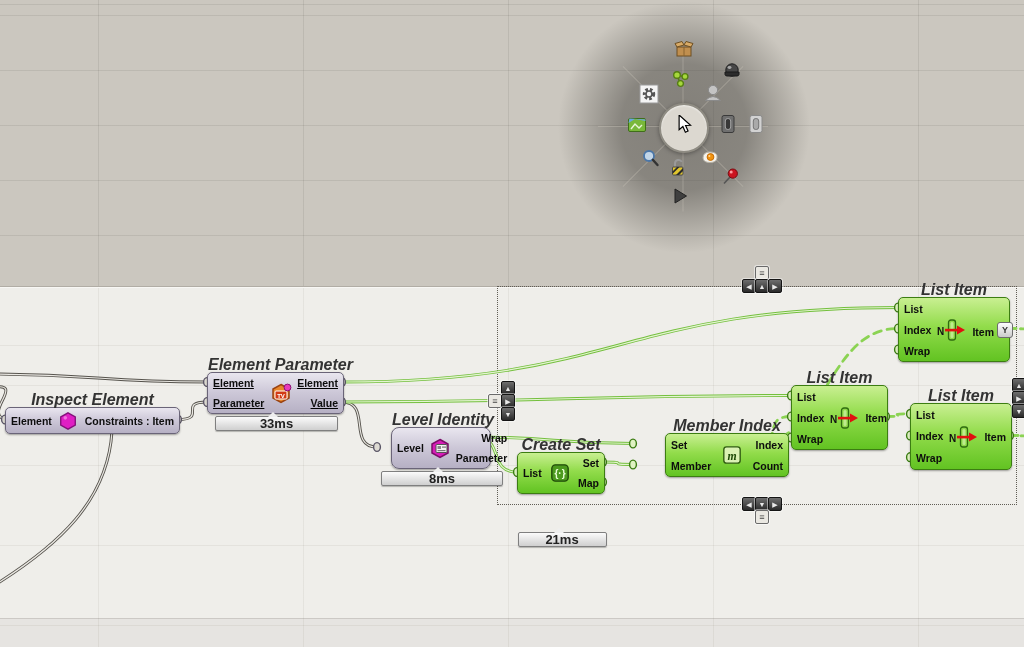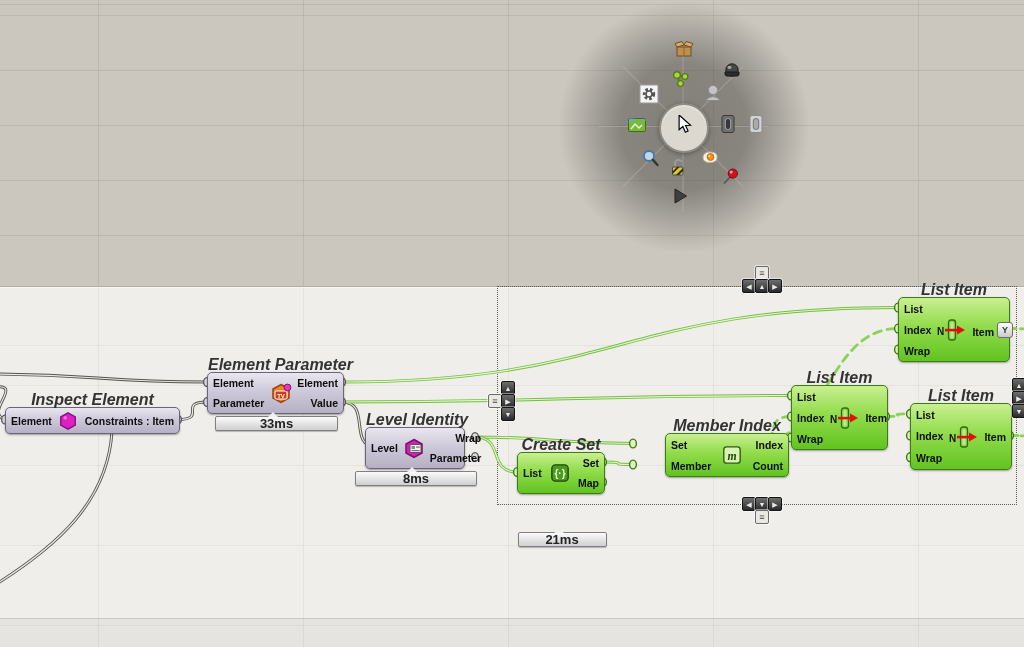--- a/index.html
+++ b/index.html
@@ -142,21 +142,21 @@
             <polygon points="11,1.5 19,6 19,15 11,19.5 3,15 3,6" fill="#df1fc4" stroke="#83117a" stroke-width="1.5"></polygon>
             <circle cx="8" cy="7" r="2" fill="#f685e6" opacity=".8"></circle>
           </svg>
         </span>
         <div class="col out">
           <span class="prow">
             <span>Constraints : Item</span>
           </span>
         </div>
       </div>
-      <div class="node gray" style="left: 207px; top: 372px; width: 135px; height: 40px;">
+      <div class="node gray" style="left: 207px; top: 372px; width: 135px; height: 40px; text-decoration: underline;">
         <div class="node-title">Element Parameter</div>
         <div class="col in">
           <span>Element</span>
           <span>Parameter</span>
         </div>
         <span class="node-icon">
           <svg width="22" height="21" viewBox="0 0 22 21">
             <polygon points="11,1.5 19,6 19,15 11,19.5 3,15 3,6" fill="#e8862a" stroke="#9a4210" stroke-width="1.5"></polygon>
             <rect x="5" y="8" width="12" height="8" rx="1" fill="#d23a14" stroke="#ffffff" stroke-width="1"></rect>
             <text x="11" y="14.5" font-size="6" font-weight="bold" fill="#fff" text-anchor="middle" font-family="Liberation Sans,sans-serif">TV</text>
@@ -166,21 +166,21 @@
         <div class="col out">
           <span class="prow">
             <span>Element</span>
           </span>
           <span class="prow">
             <span>Value</span>
           </span>
         </div>
         <div class="profiler" style="left: 7px; top: 43px; width: 121px;">33ms</div>
       </div>
-      <div class="node gray" style="left: 365px; top: 427px; width: 98px; height: 40px;">
+      <div class="node gray" style="left: 391px; top: 427px; width: 98px; height: 40px; border-radius: 8px;">
         <div class="node-title">Level Identity</div>
         <div class="col in">
           <span>Level</span>
         </div>
         <span class="node-icon">
           <svg width="22" height="21" viewBox="0 0 22 21">
             <polygon points="11,1.5 19,6 19,15 11,19.5 3,15 3,6" fill="#d81cb8" stroke="#7a0e68" stroke-width="1.5"></polygon>
             <rect x="7" y="6.5" width="11" height="8" rx="1" fill="#f2f2f2" stroke="#555"></rect>
             <rect x="8.5" y="8" width="3.5" height="3" fill="#8a8a8a"></rect>
             <rect x="13" y="8.5" width="4" height="1.2" fill="#777"></rect>

